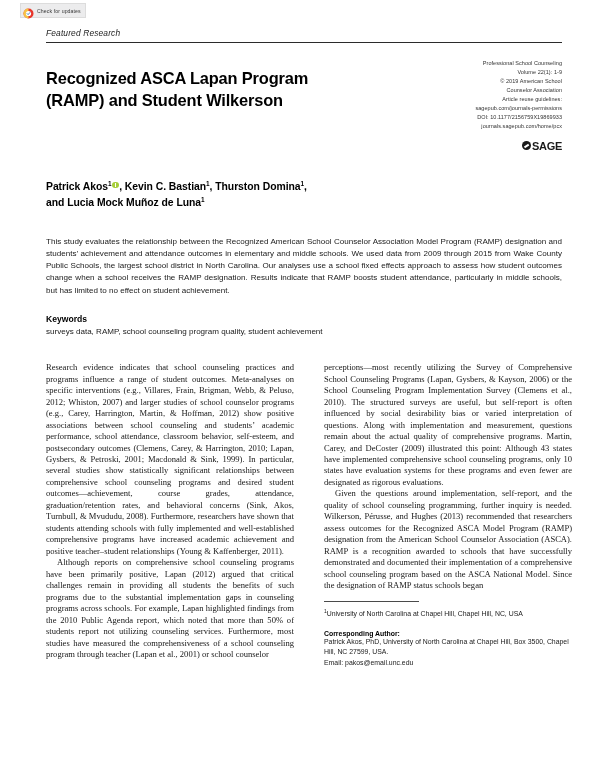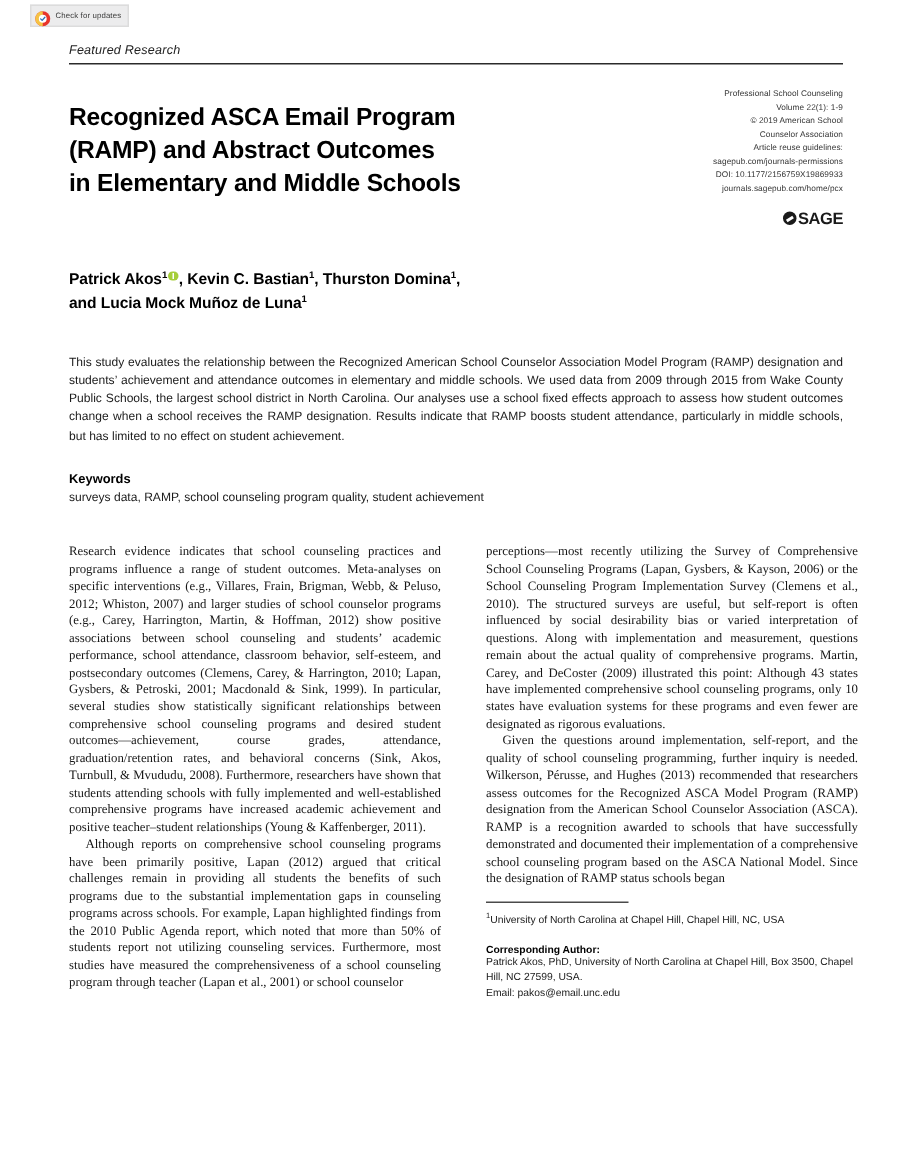--- a/index.html
+++ b/index.html
@@ -233,23 +233,22 @@
   <span class="crossmark-label">Check for updates</span>
 </div>
 
 <div class="page">
 
   <div class="runninghead">Featured Research</div>
   <div class="rule-top"></div>
 
   <div class="title-row">
     <h1 class="title">
-      <span class="tline">Recognized ASCA Email Program</span>
-      <span class="tline">(RAMP) and Abstract Outcomes</span>
-      <span class="tline">in Elementary and Middle Schools</span>
+      <span class="tline">Recognized ASCA Lapan Program</span>
+      <span class="tline">(RAMP) and Student Wilkerson</span>
     </h1>
 
     <div class="journal-meta">
       <span class="ml">Professional School Counseling</span>
       <span class="ml">Volume 22(1): 1-9</span>
       <span class="ml">© 2019 American School</span>
       <span class="ml">Counselor Association</span>
       <span class="ml">Article reuse guidelines:</span>
       <span class="ml">sagepub.com/journals-permissions</span>
       <span class="ml">DOI: 10.1177/2156759X19869933</span>

